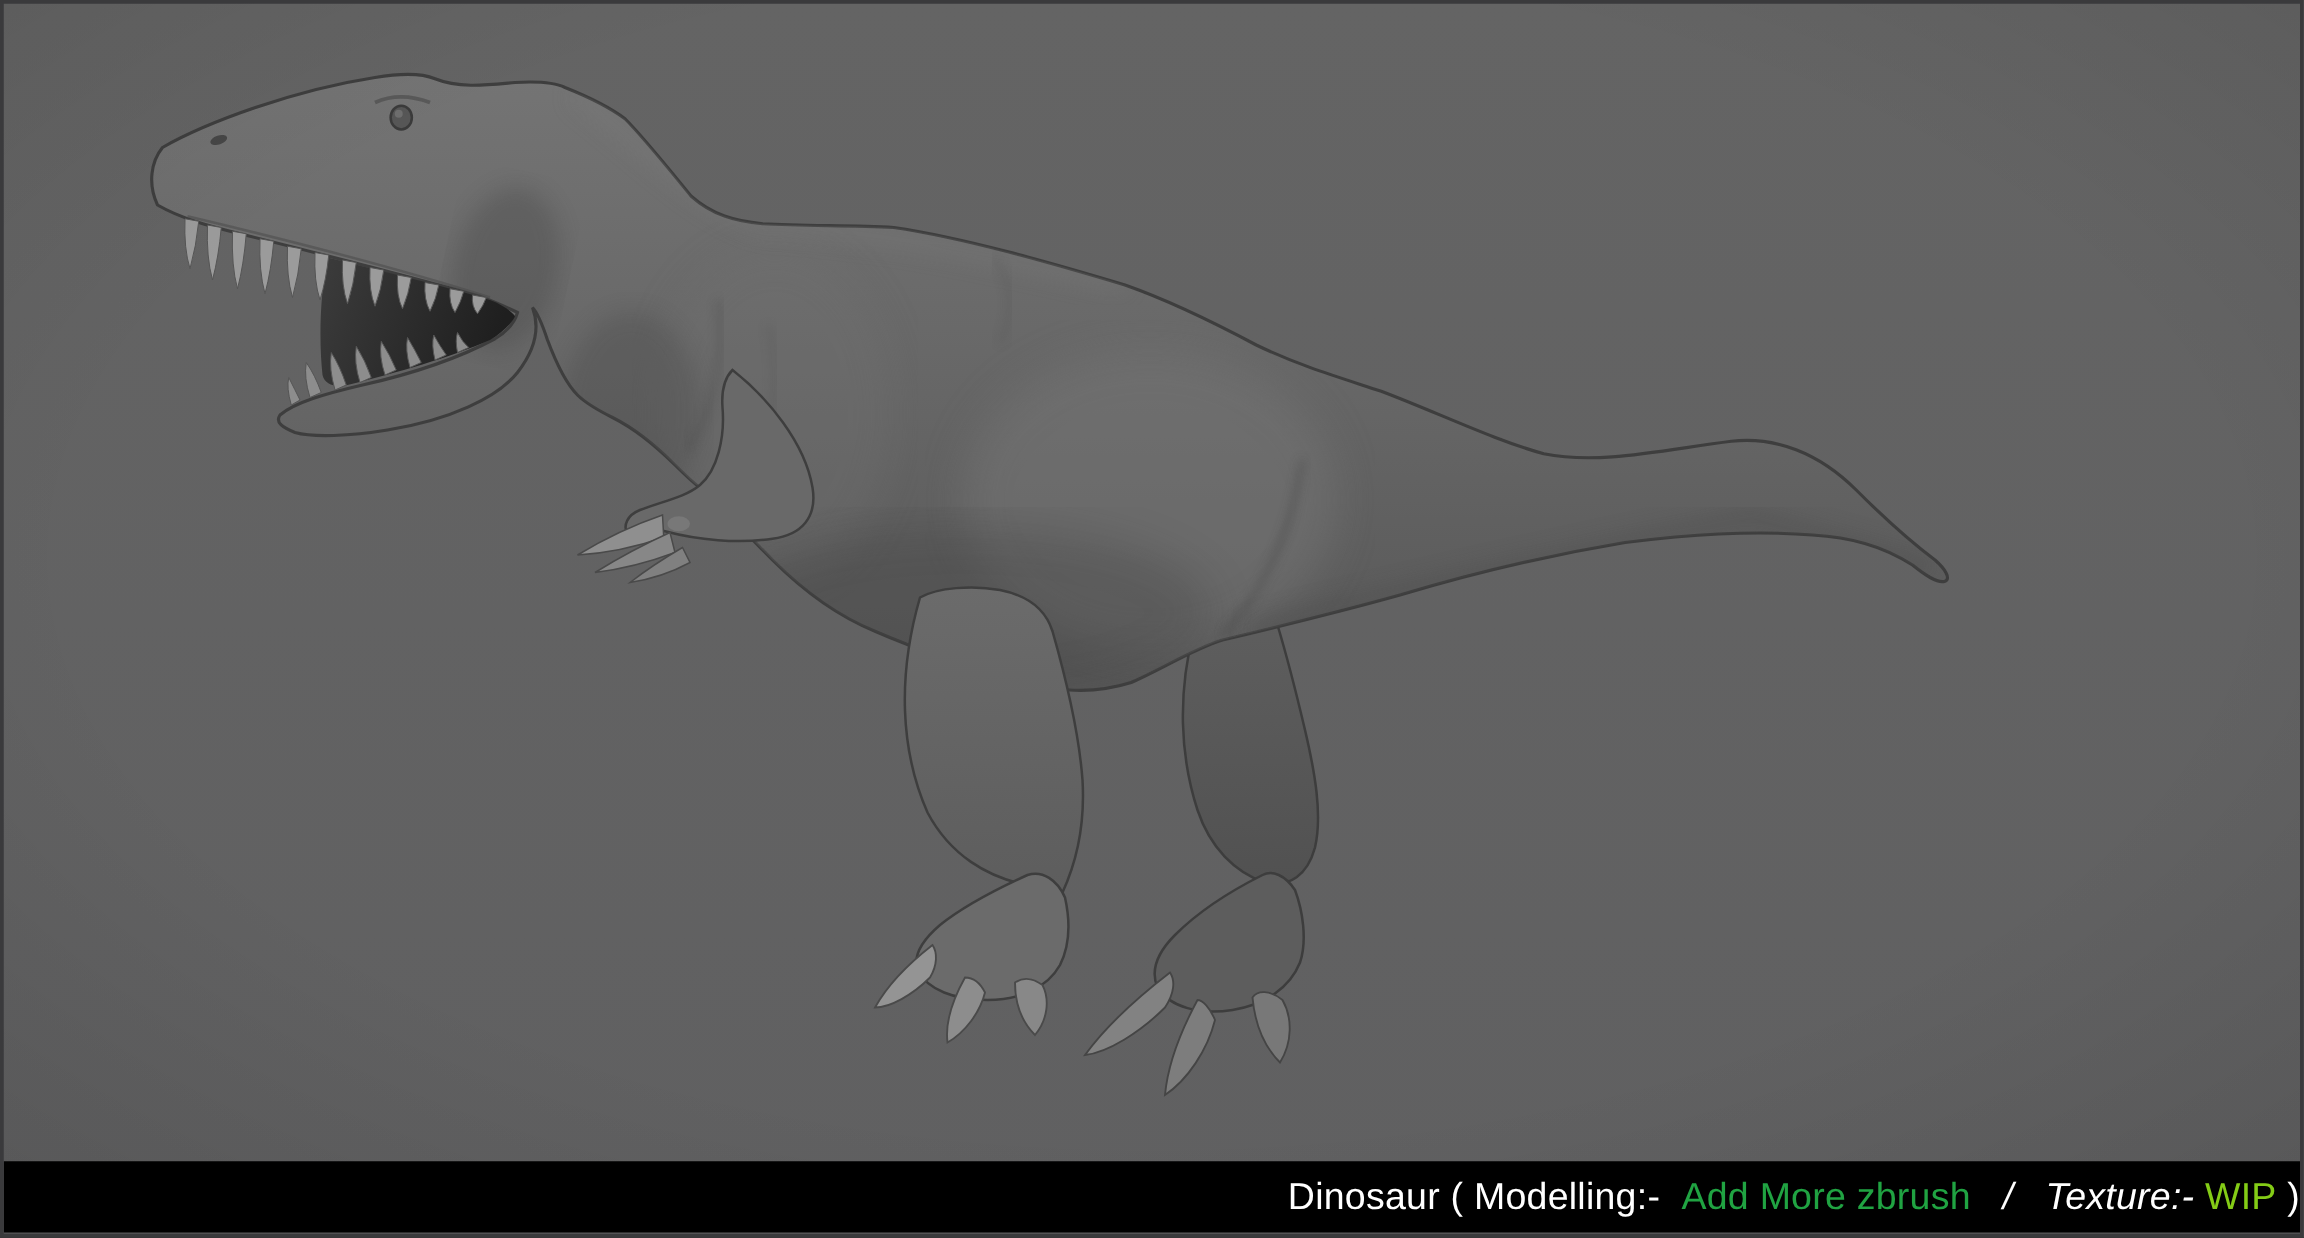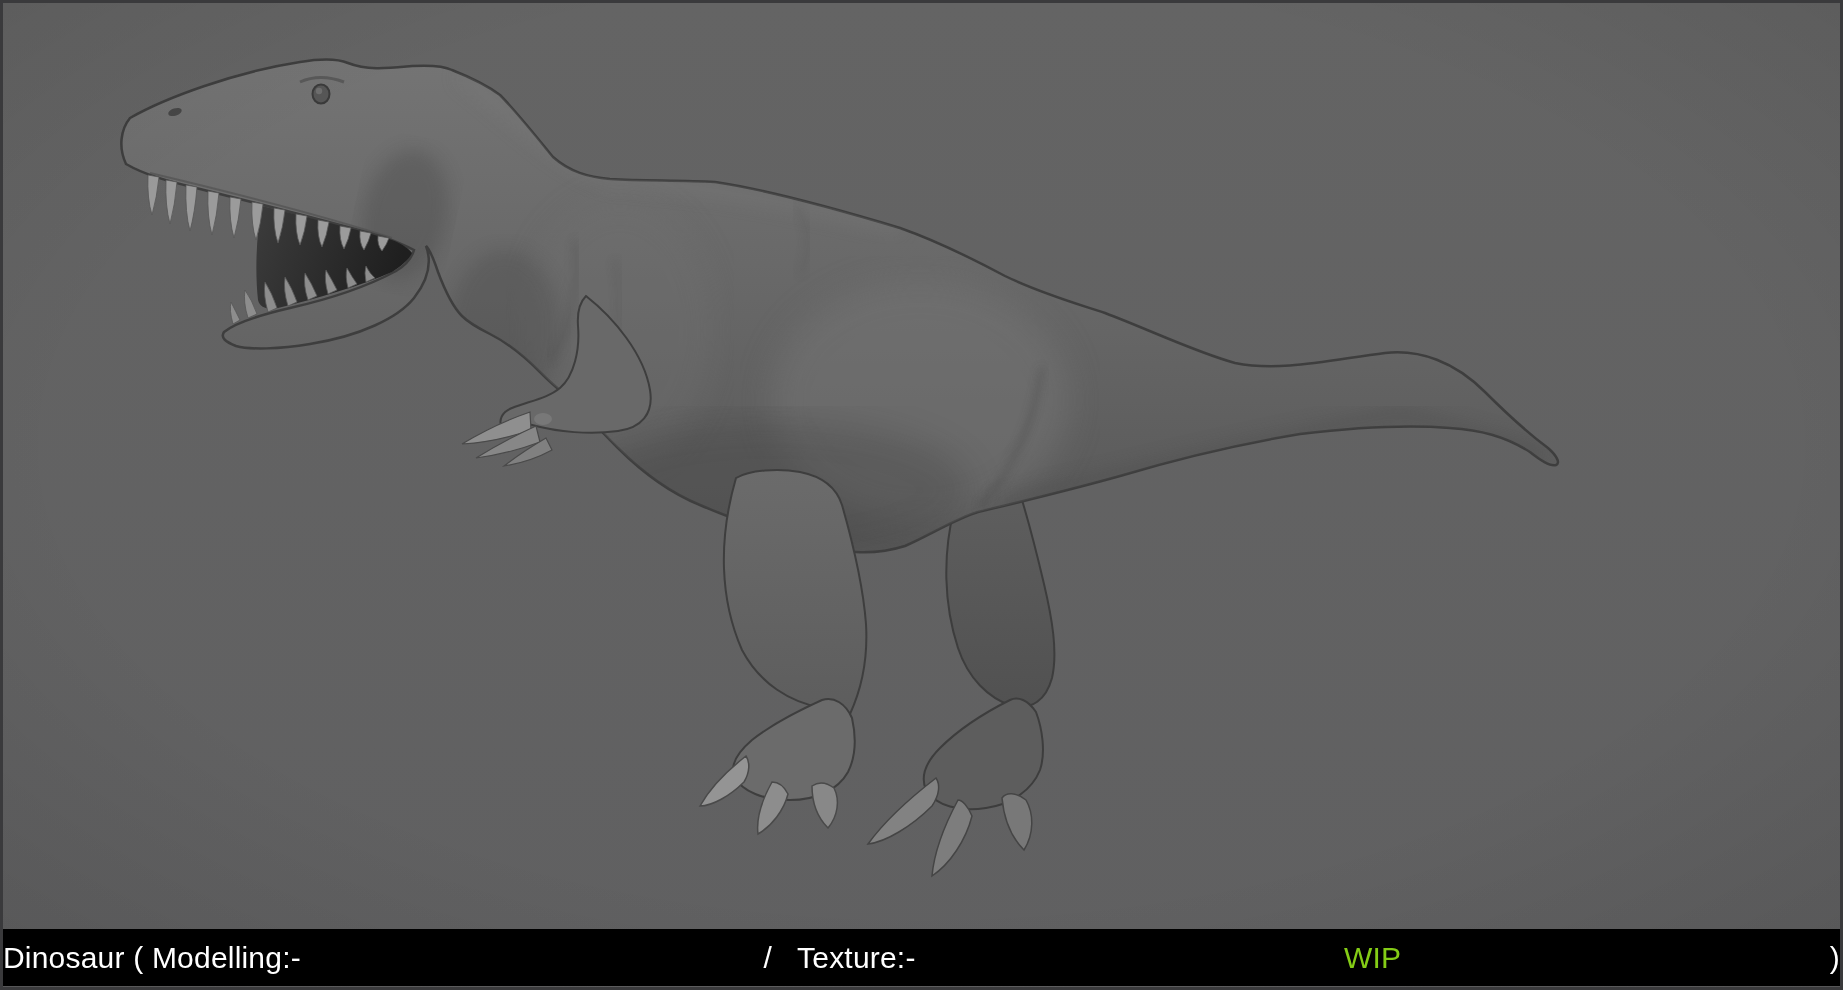--- a/index.html
+++ b/index.html
@@ -6,21 +6,21 @@
   .screen{
     position:relative;
     width:1843px;height:990px;
     background:#626262;
     overflow:hidden;
     font-family:"Liberation Sans", sans-serif;
   }
   .viewport-svg{position:absolute;inset:0;display:block;}
   .caption-bar{
     position:absolute;left:3px;right:3px;bottom:4px;height:57px;
-    display:flex;align-items:center;justify-content:space-between;
+    display:flex;align-items:center;justify-content:flex-end;
     z-index:5;
   }
   .caption-bar span{
     white-space:pre;
     font-size:30px;
     letter-spacing:.2px;
     line-height:57px;
   }
   .frame{
     position:absolute;inset:0;
@@ -212,19 +212,20 @@
         <path d="M772,782 C762,800 756,818 758,834 C772,826 784,810 788,794 C784,786 778,782 772,782 Z" fill="#8d8d8d" stroke="#4a4a4a" stroke-width="1.5"></path>
         <path d="M812,786 C812,804 818,818 828,828 C838,816 840,800 834,788 C826,782 818,782 812,786 Z" fill="#888888" stroke="#4a4a4a" stroke-width="1.5"></path>
       </g>
     </g>
 
     <rect x="0" y="0" width="1843" height="990" fill="url(#vignette)"></rect>
   </svg>
 
   <div class="caption-bar" style="background: rgb(0, 0, 0);">
     <span style="color: rgb(255, 255, 255);">Dinosaur ( Modelling:-  </span>
-    <span style="color: rgb(255, 255, 255);">   /   Texture:- </span>
+    <span style="color: rgb(32, 163, 66);">Add More zbrush</span>
+    <span style="color: rgb(255, 255, 255); font-style: italic;">   /   Texture:- </span>
     <span style="color: #84cc16;">WIP</span>
     <span style="color: rgb(255, 255, 255);"> )</span>
   </div>
 
   <div class="frame"></div>
 </div>
 
 </body></html>

